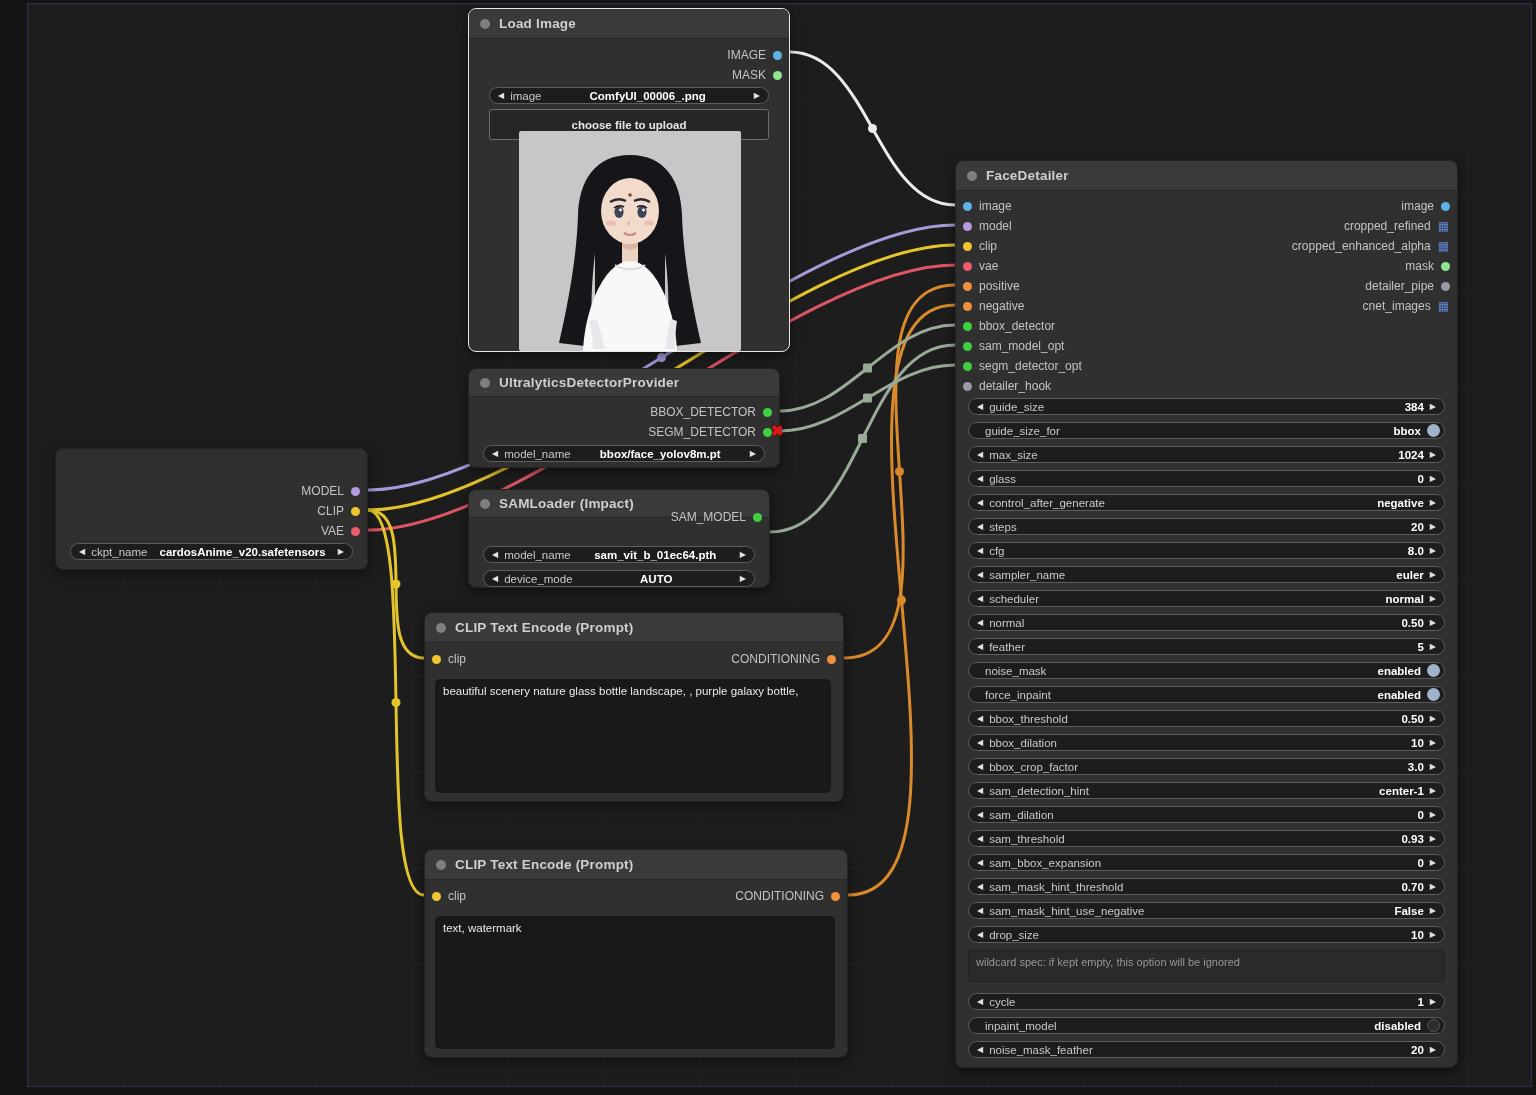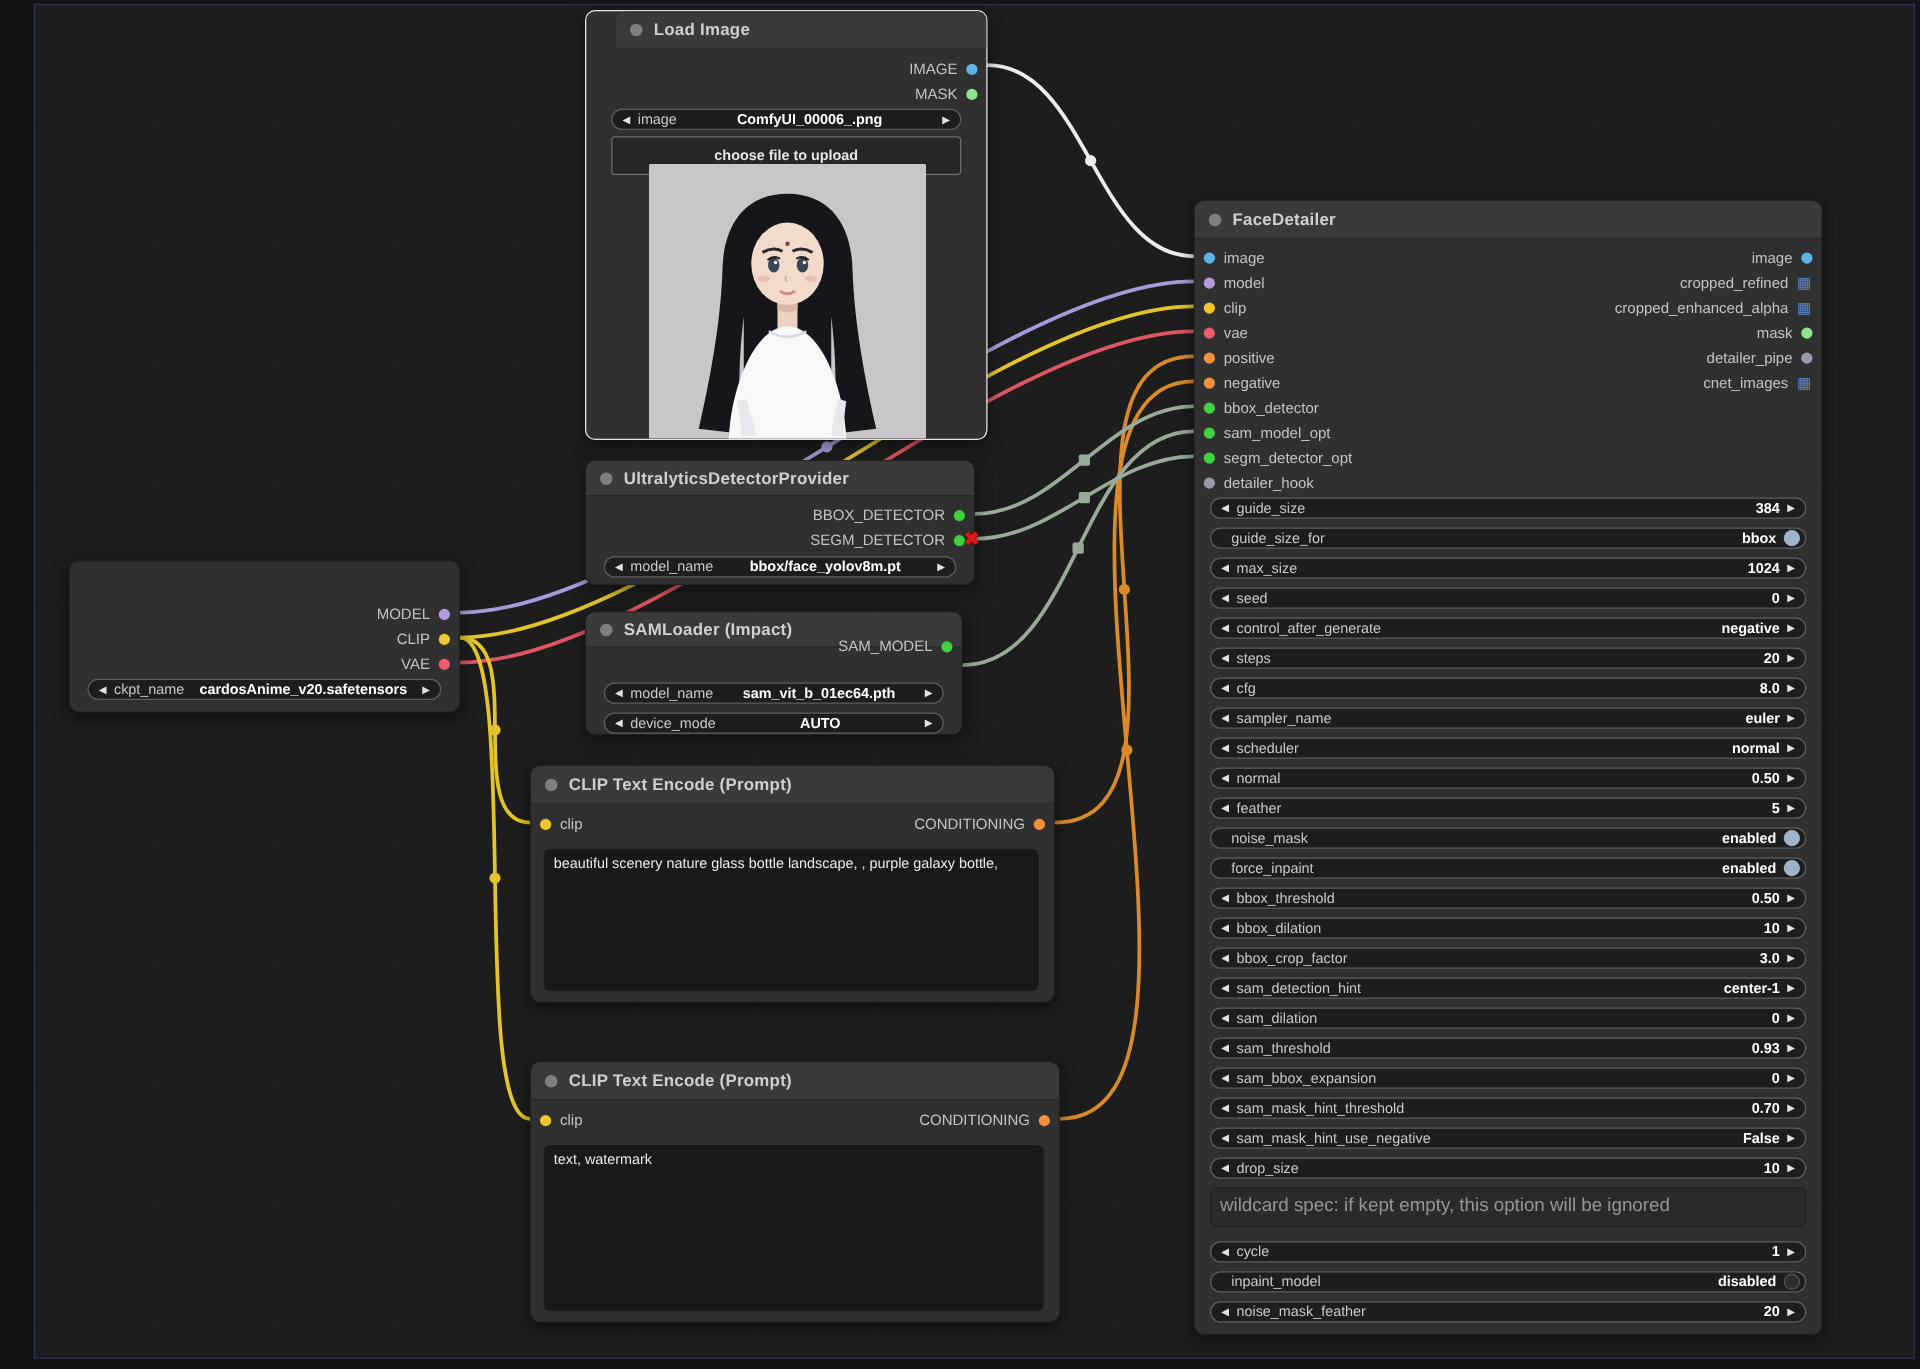--- a/index.html
+++ b/index.html
@@ -9,21 +9,21 @@
   #canvas-frame { position:absolute; left:27px; top:3px; width:1505px; height:1084px;
     border:1px solid #2c3154; background:#1d1d1d;
     background-image:
       linear-gradient(rgba(255,255,255,0.018) 1px, transparent 1px),
       linear-gradient(90deg, rgba(255,255,255,0.018) 1px, transparent 1px);
     background-size:96px 96px; }
   #wires { position:absolute; left:0; top:0; width:1536px; height:1095px; z-index:1; }
 
   .node { position:absolute; z-index:2; background:#303030; border:1px solid #232323;
     border-radius:8px; box-shadow:0 4px 12px rgba(0,0,0,0.5); }
-  .node.selected { border:1px solid #e6e6e6;padding-left:24px; }
+  .node.selected { border:1px solid #e6e6e6; }
   .node-header { height:30px; display:flex; align-items:center; gap:9px; padding:0 11px;
     background:#3a3a3a; border-radius:7px 7px 0 0; border-bottom:1px solid #262626; }
   .collapse-dot { width:10px; height:10px; border-radius:50%; background:#7f7f7f; flex:0 0 auto; }
   .node-title { font-size:13.5px; font-weight:700; color:#cfcfcf; letter-spacing:0.2px;
     white-space:nowrap; }
 
   .slot-col { position:absolute; }
   .slot-row { height:20px; display:flex; align-items:center; gap:7px; }
   .slot-row.out { justify-content:flex-end; }
   .slot-dot { width:9px; height:9px; border-radius:50%; flex:0 0 auto; }
@@ -36,21 +36,21 @@
     display:flex; align-items:center; padding:0 8px; gap:6px; font-size:11.5px; color:#c9c9c9;
     margin-bottom:7px; }
   .warrow { font-size:8px; color:#e2e2e2; flex:0 0 auto; line-height:1; }
   .wlabel { white-space:nowrap; }
   .wvalue { color:#ffffff; font-weight:700; margin-left:auto; white-space:nowrap; }
   .widget.combo .wvalue { margin-left:0; flex:1; text-align:center; }
   .toggle-circle { width:13px; height:13px; border-radius:50%; flex:0 0 auto; margin-right:-4px; }
   .toggle-circle.on { background:#9fb3cb; }
   .toggle-circle.off { background:#2d2d2d; border:1px solid #555; }
 
-  .wtext { height:32px; background:#2a2a2a; border-radius:4px; color:#969696; font-size:15px;
+  .wtext { height:32px; background:#2a2a2a; border-radius:4px; color:#969696; font-size:11px;
     padding:5px 7px; margin:3px 0 11px 0; border:1px solid #222; }
   .prompt-area { position:absolute; background:#191919; border:none; border-radius:5px;
     color:#e9e9e9; font-size:11.5px; font-family:"Liberation Sans", sans-serif;
     padding:6px 8px; resize:none; outline:none; }
   .upload-btn { position:absolute; height:31px; background:#262626; border:1px solid #6d6d6d;
     border-radius:3px; color:#e6e6e6; font-size:11.5px; font-weight:700; display:flex;
     align-items:center; justify-content:center; }
   #li-preview { position:absolute; border-radius:2px; overflow:hidden; }
   .error-x { position:absolute; z-index:4; color:#e01616; font-size:15px; font-weight:700;
     text-shadow:0 0 2px #400; }
@@ -227,21 +227,21 @@
           <span class="toggle-circle on"></span>
         </div>
         <div class="widget">
           <span class="warrow">◀</span>
           <span class="wlabel">max_size</span>
           <span class="wvalue">1024</span>
           <span class="warrow">▶</span>
         </div>
         <div class="widget">
           <span class="warrow">◀</span>
-          <span class="wlabel">seed</span>
+          <span class="wlabel">glass</span>
           <span class="wvalue">0</span>
           <span class="warrow">▶</span>
         </div>
         <div class="widget">
           <span class="warrow">◀</span>
           <span class="wlabel">control_after_generate</span>
           <span class="wvalue">negative</span>
           <span class="warrow">▶</span>
         </div>
         <div class="widget">

